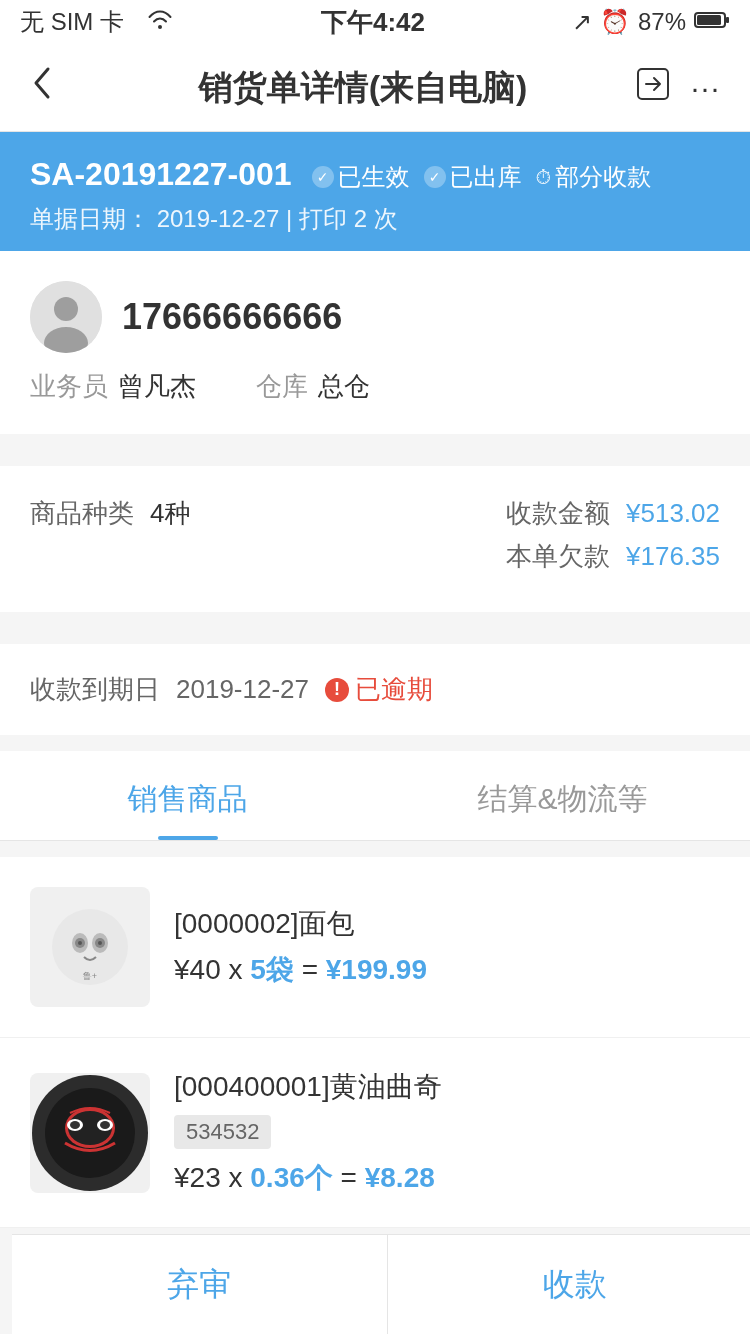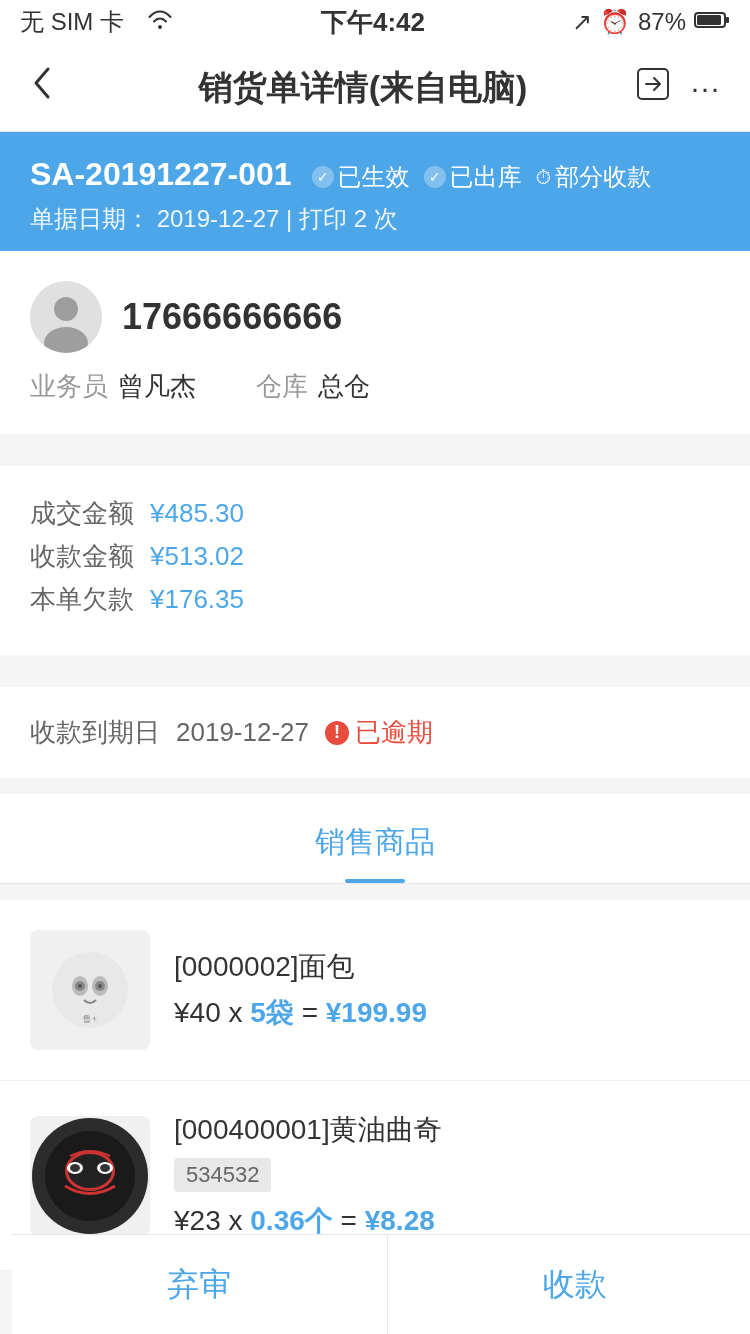--- a/index.html
+++ b/index.html
@@ -428,25 +428,27 @@
     <div class="meta-item">
       <span class="meta-label">仓库</span>
       <span class="meta-value">总仓</span>
     </div>
   </div>
 </div>
 
 <div class="separator"></div>
 
 <div class="white-card stats-section">
+  <div class="stats-left">
+    <div class="stat-row">
+      <span class="stat-label">商品种类</span>
+      <span class="stat-items-count">4种</span>
+    </div>
+  </div>
   <div class="stats-right">
-    <div class="stat-row">
-      <span class="stat-label">成交金额</span>
-      <span class="stat-value">¥485.30</span>
-    </div>
     <div class="stat-row">
       <span class="stat-label">收款金额</span>
       <span class="stat-value">¥513.02</span>
     </div>
     <div class="stat-row">
       <span class="stat-label">本单欠款</span>
       <span class="stat-value">¥176.35</span>
     </div>
   </div>
 </div>
@@ -460,20 +462,23 @@
     <span class="overdue-dot">!</span>
     <span>已逾期</span>
   </span>
 </div>
 
 <div style="height:8px;background:#f5f5f5;"></div>
 
 <div class="tabs-section white-card">
   <div class="tab active">
     <span>销售商品</span>
+  </div>
+  <div class="tab">
+    <span>结算&amp;物流等</span>
   </div>
 </div>
 
 <div class="product-list white-card">
 
   <div class="product-item">
     <div class="product-thumb">
       <svg width="80" height="80" viewBox="0 0 80 80">
 
         <circle cx="40" cy="40" r="38" fill="#e8e8e8"></circle>

